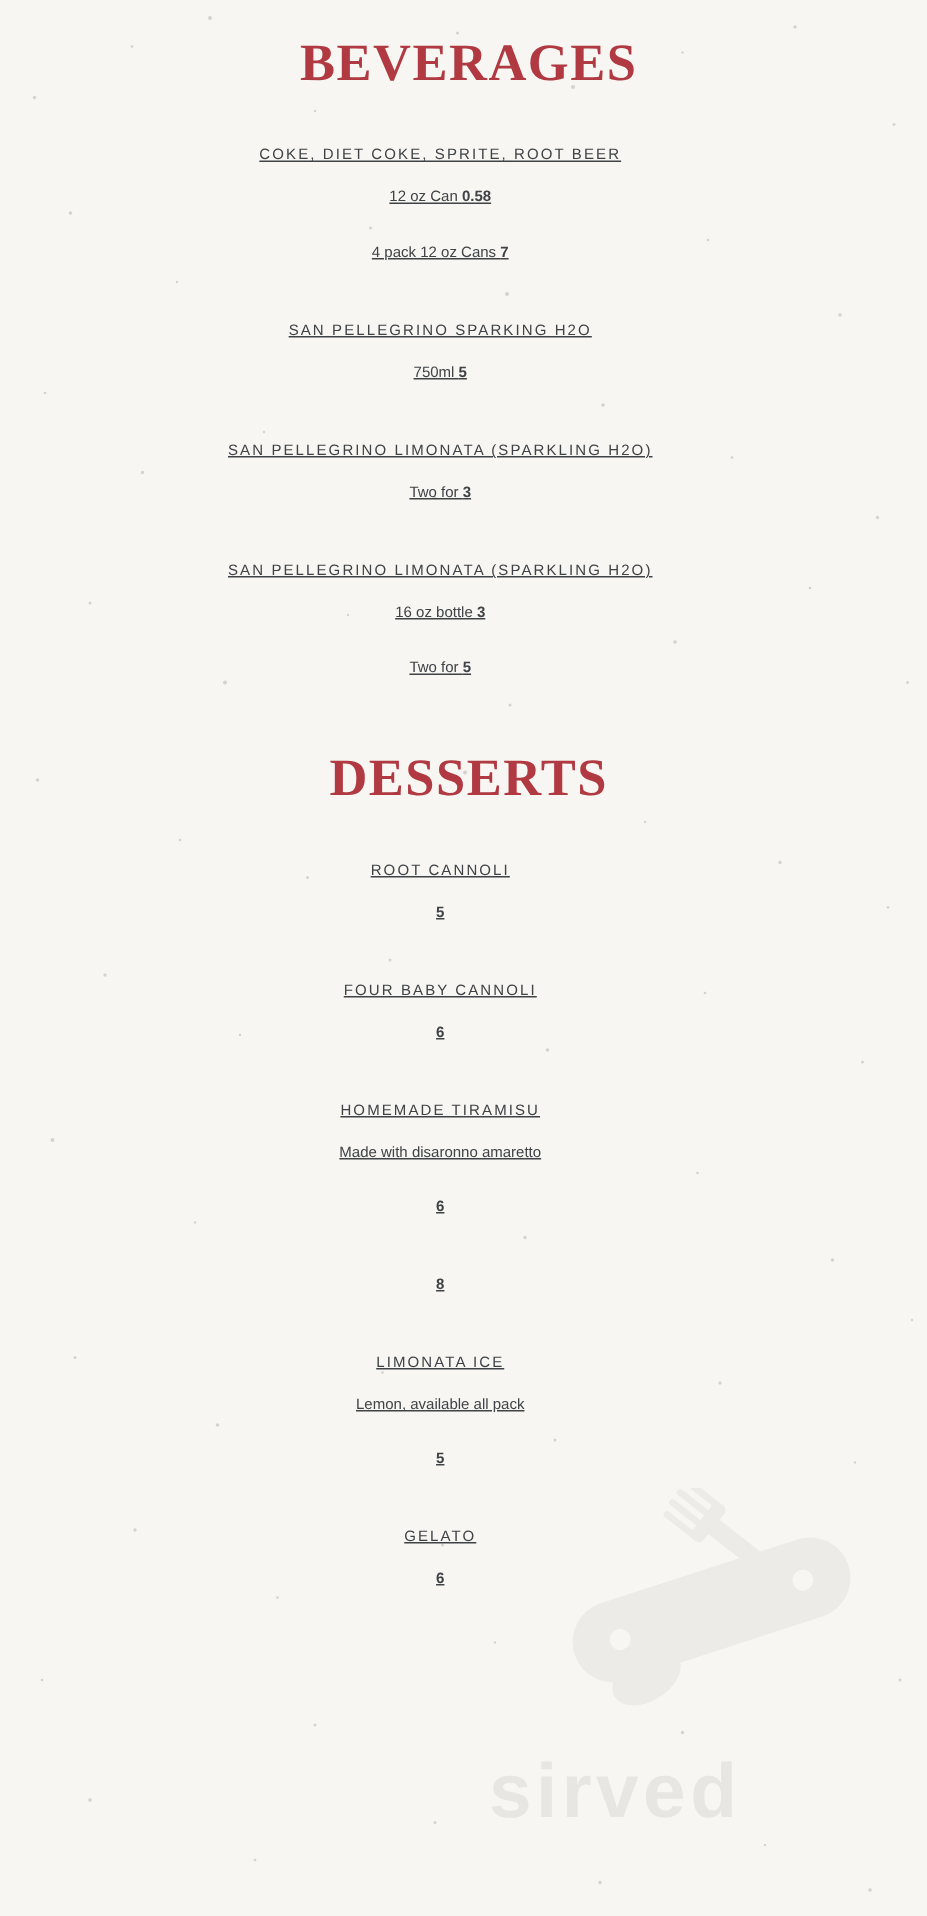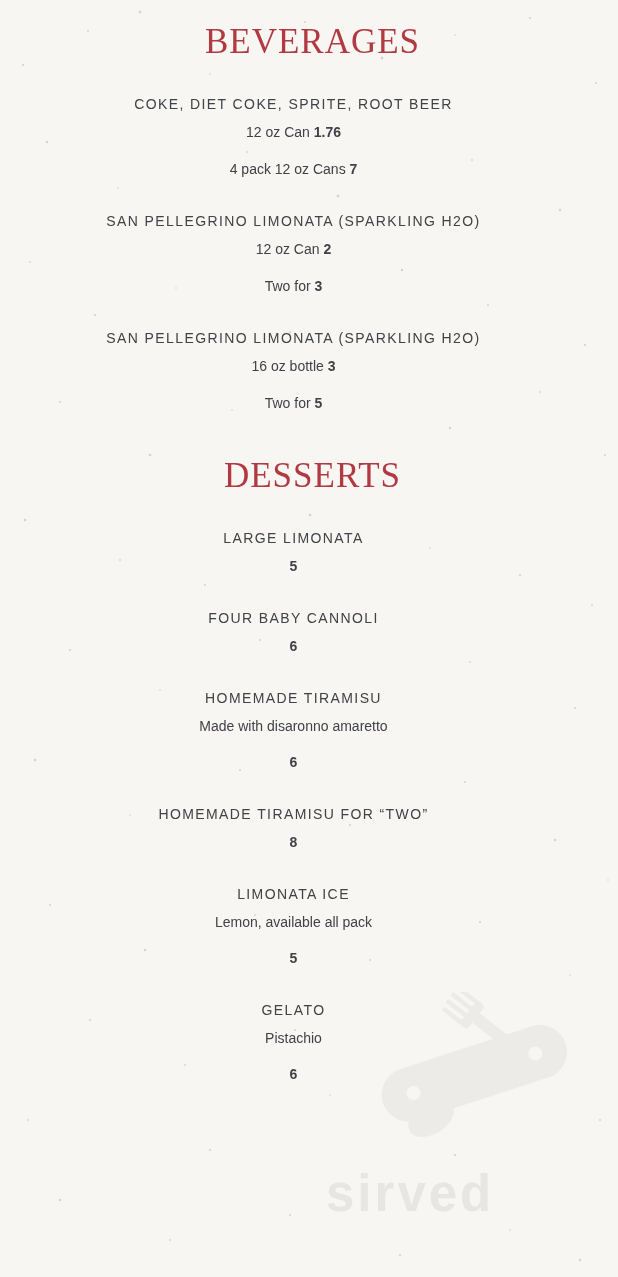--- a/index.html
+++ b/index.html
@@ -27,31 +27,31 @@
     letter-spacing:3px;color:#e7e6e3;margin-top:20px;
   }
   .menu{
     position:relative;z-index:2;
     width:587px;
     padding-top:24px;
     text-align:center;
   }
   .section-title{
     font-family:"Liberation Serif",serif;
-    font-weight:400;
+    font-weight:700;
     font-size:35px;line-height:35px;
     letter-spacing:1px;
     color:var(--accent);
     margin:0 0 37px 0;
     padding-left:38px;
   }
   .menu-section + .menu-section{margin-top:47px;}
   .menu-item{
     margin-bottom:36px;
-    font-size:14px;line-height:16px;
+    font-size:10px;line-height:16px;text-decoration:underline;
   }
   .item-name{
     letter-spacing:1.4px;
     margin:0 0 12px 0;
   }
   .item-desc{margin:0 0 20px 0;}
   .price-line{margin:0 0 21px 0;}
   .menu-item .price-line:last-child{margin-bottom:0;}
   .price{font-weight:700;}
 </style>
@@ -157,57 +157,58 @@
     </g>
   </svg>
   <div class="wm-word">sirved</div>
 </div>
 
 <main class="menu" id="menu-root">
     <section class="menu-section">
       <h1 class="section-title">BEVERAGES</h1>
       <div class="menu-item">
         <div class="item-name">COKE, DIET COKE, SPRITE, ROOT BEER</div>
-        <div class="price-line"><span class="label">12 oz Can </span><span class="price">1.76</span></div>
+        <div class="price-line"><span class="label">12 oz Can </span><span class="price">0.58</span></div>
         <div class="price-line"><span class="label">4 pack 12 oz Cans </span><span class="price">7</span></div>
       </div>
       <div class="menu-item">
+        <div class="item-name">SAN PELLEGRINO SPARKING H2O</div>
+        <div class="price-line"><span class="label">750ml </span><span class="price">5</span></div>
+      </div>
+      <div class="menu-item">
         <div class="item-name">SAN PELLEGRINO LIMONATA (SPARKLING H2O)</div>
-        <div class="price-line"><span class="label">12 oz Can </span><span class="price">2</span></div>
         <div class="price-line"><span class="label">Two for </span><span class="price">3</span></div>
       </div>
       <div class="menu-item">
         <div class="item-name">SAN PELLEGRINO LIMONATA (SPARKLING H2O)</div>
         <div class="price-line"><span class="label">16 oz bottle </span><span class="price">3</span></div>
         <div class="price-line"><span class="label">Two for </span><span class="price">5</span></div>
       </div>
     </section>
     <section class="menu-section">
       <h1 class="section-title">DESSERTS</h1>
       <div class="menu-item">
-        <div class="item-name">LARGE LIMONATA</div>
+        <div class="item-name">ROOT CANNOLI</div>
         <div class="price-line"><span class="price">5</span></div>
       </div>
       <div class="menu-item">
         <div class="item-name">FOUR BABY CANNOLI</div>
         <div class="price-line"><span class="price">6</span></div>
       </div>
       <div class="menu-item">
         <div class="item-name">HOMEMADE TIRAMISU</div>
         <div class="item-desc">Made with disaronno amaretto</div>
         <div class="price-line"><span class="price">6</span></div>
       </div>
       <div class="menu-item">
-        <div class="item-name">HOMEMADE TIRAMISU FOR “TWO”</div>
         <div class="price-line"><span class="price">8</span></div>
       </div>
       <div class="menu-item">
         <div class="item-name">LIMONATA ICE</div>
         <div class="item-desc">Lemon, available all pack</div>
         <div class="price-line"><span class="price">5</span></div>
       </div>
       <div class="menu-item">
         <div class="item-name">GELATO</div>
-        <div class="item-desc">Pistachio</div>
         <div class="price-line"><span class="price">6</span></div>
       </div>
     </section>
   </main>
 
 </body></html>

